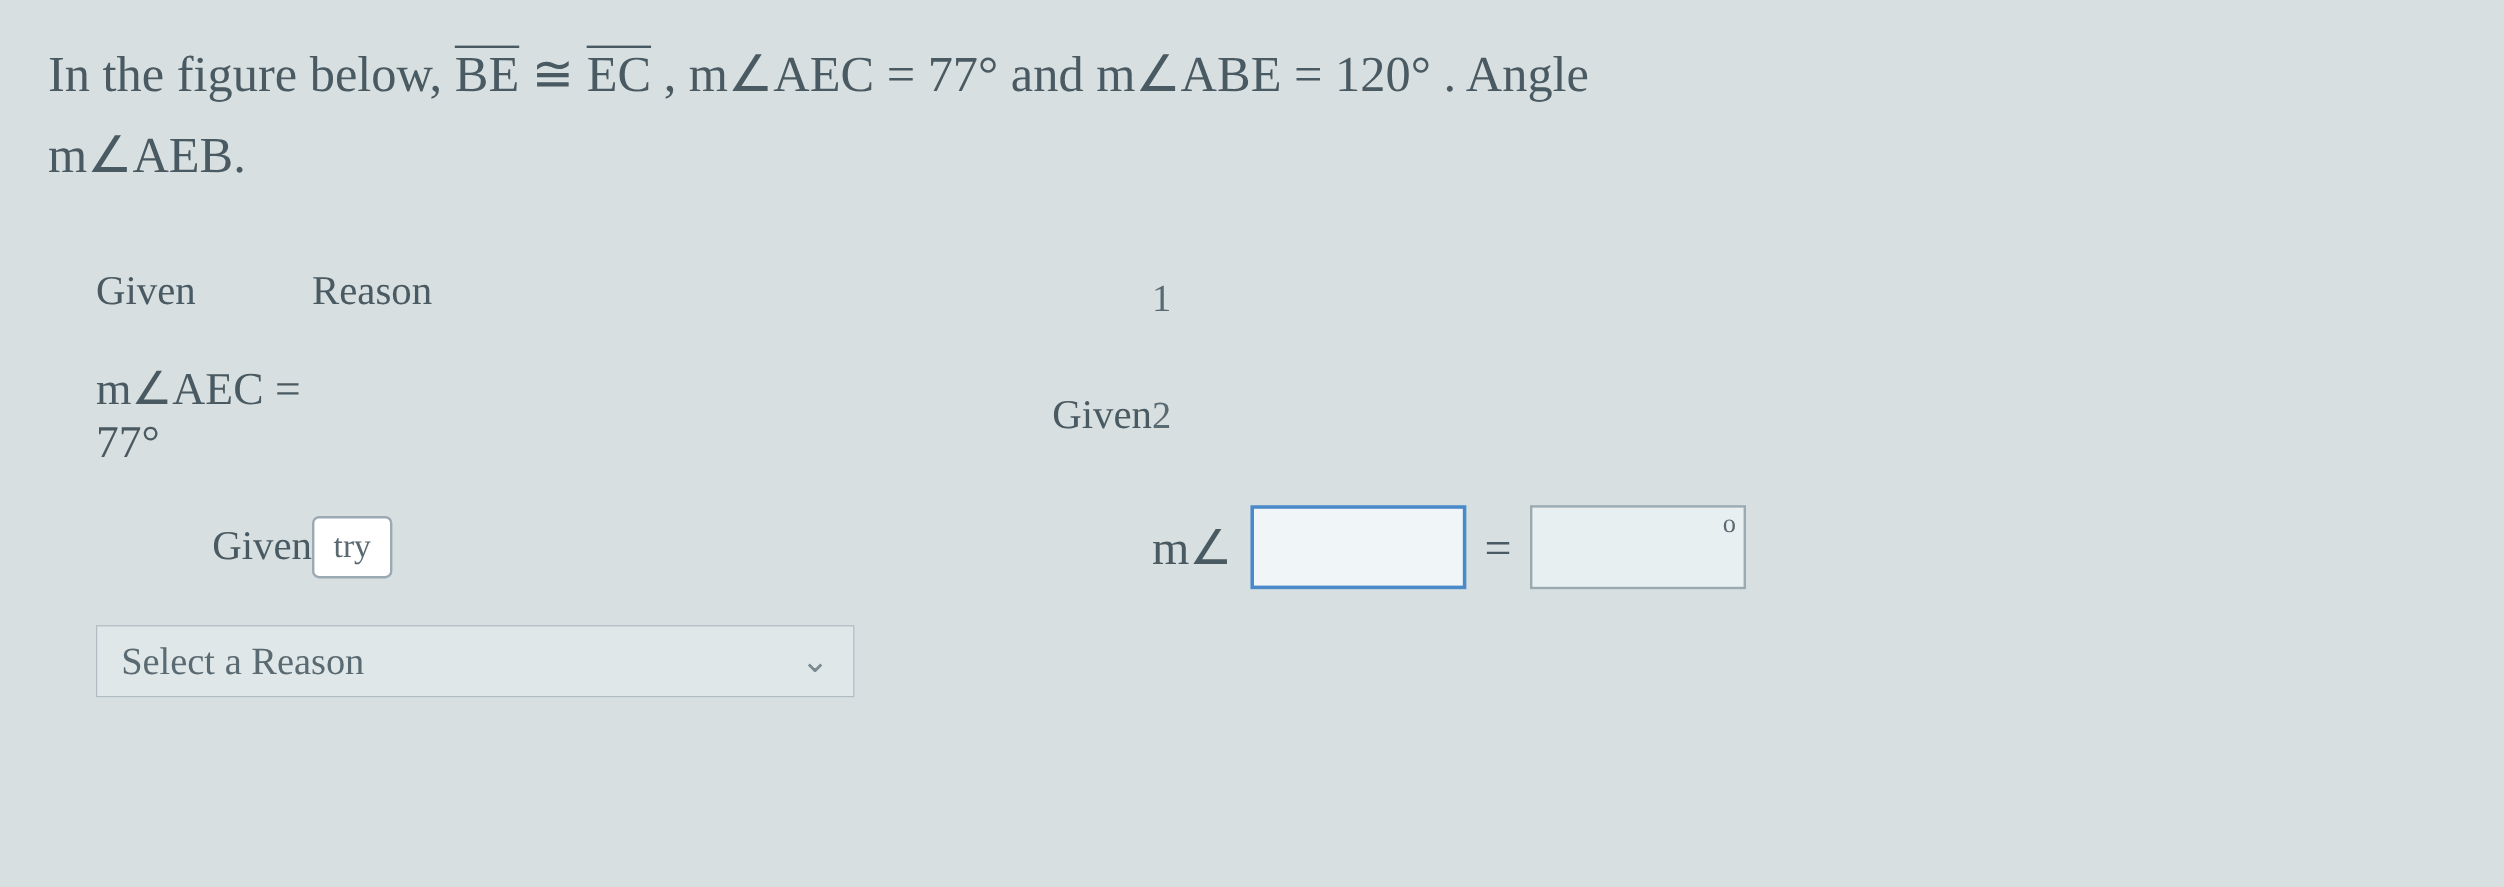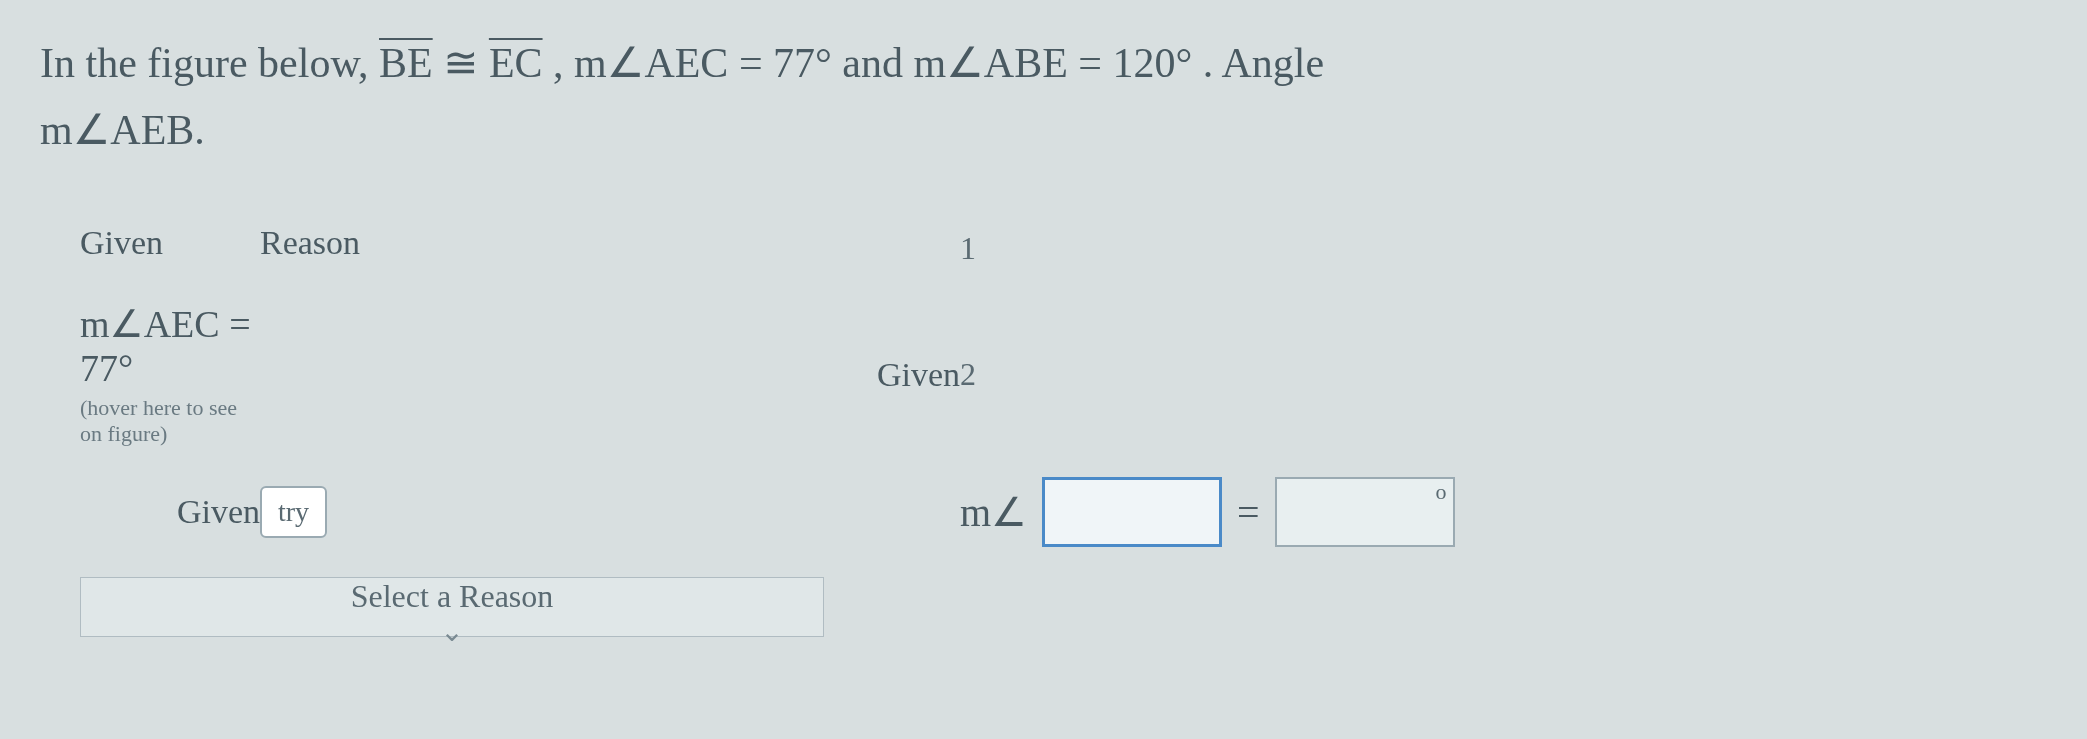--- a/index.html
+++ b/index.html
@@ -89,29 +89,28 @@
       border: 2px solid #9aaab2;
       background: #e8eff0;
       font-size: 32px;
       text-align: center;
       color: #3a4a52;
     }
     .reason-select {
       display: flex;
       align-items: center;
       justify-content: space-between;
-      width: 744px;
+      width: 632px;
       height: 60px;
       border: 1px solid #b0bcc2;
       background: #e0e7e8;
       padding: 0 20px;
       font-size: 32px;
       color: #5a6a72;
       cursor: pointer;
-      flex-direction: column;
     }
     .chevron {
       font-size: 28px;
       color: #7a8a92;
     }
     .m-angle {
       font-size: 40px;
       color: #4a5a62;
       font-family: 'Times New Roman', serif;
     }
@@ -148,21 +147,20 @@
   <span>m∠</span><span class="math-italic">AEB</span><span>.</span>
 </div>
 
 <div class="proof-table">
   <div class="header-cell">Given</div>
   <div class="header-cell">Reason</div>
 
   <div class="step-cell">1</div>
   <div class="angle-cell">
     <span>m∠</span><span class="math-italic">AEC</span><span> = 77°</span>
-    <div class="hover-hint">(hover here to see on figure)</div>
   </div>
   <div class="reason-cell">Given</div>
 
   <div class="step-cell">2</div>
   <div class="reason-cell">Given</div>
 
   <div class="step-cell">
     <span class="try-button">try</span>
   </div>
   <div class="angle-cell">

